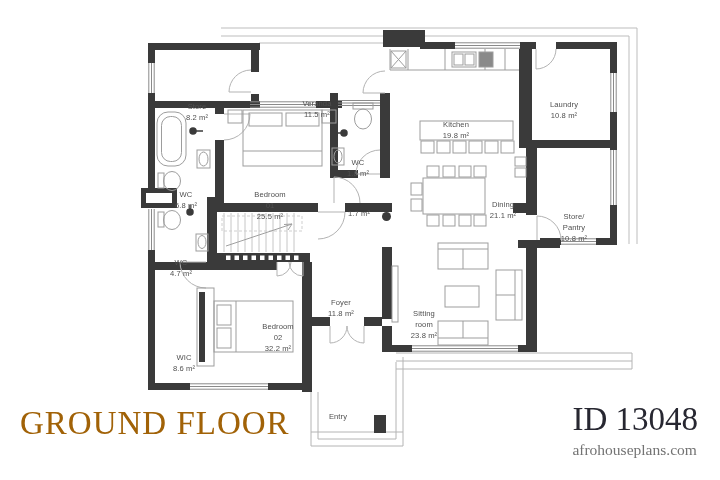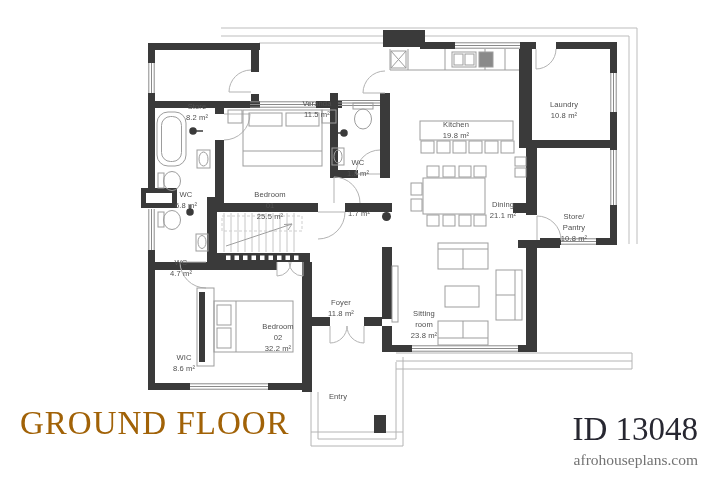--- a/index.html
+++ b/index.html
@@ -7,21 +7,21 @@
        font-family:"Liberation Sans",sans-serif;}
   .stage{position:absolute;inset:0;}
   svg{position:absolute;top:0;left:0;}
   .room-label{position:absolute;transform:translate(-50%,-50%);text-align:center;
       color:#4f4f4f;font-size:7.6px;line-height:1.45;letter-spacing:.1px;margin-top:24px;}
   .room-name{white-space:pre-line;display:block;}
   .room-area{white-space:pre;display:block;}
   .footer-title{position:absolute;left:20px;top:405px;
       font-family:"Liberation Serif","DejaVu Serif",serif;
       font-size:33px;color:#a16207;letter-spacing:1px;}
-  .footer-block{position:absolute;right:22px;top:411px;text-align:right;
+  .footer-block{position:absolute;right:22px;top:401px;
       font-family:"Liberation Serif","DejaVu Serif",serif;color:#272731;}
   .footer-id{font-size:33px;display:block;}
   .footer-site{font-size:15.5px;color:#737373;display:block;margin-top:3px;}
 </style>
 </head>
 <body>
 
 <div class="stage">
 
 <svg width="720" height="480" viewBox="0 0 720 480">
@@ -301,21 +301,21 @@
     </div>
   <div class="room-label" style="left:184px;top:339px">
       <span class="room-name">WIC</span>
       <span class="room-area">8.6 m²</span>
     </div>
   <div class="room-label" style="left:278px;top:313px">
       <span class="room-name">Bedroom
 02</span>
       <span class="room-area">32.2 m²</span>
     </div>
-  <div class="room-label" style="left:338px;top:372px">
+  <div class="room-label" style="left:338px;top:392px">
       <span class="room-name">Entry</span>
       <span class="room-area"></span>
     </div>
   <div class="room-label" style="left:424px;top:300px">
       <span class="room-name">Sitting
 room</span>
       <span class="room-area">23.8 m²</span>
     </div>
 
   <div class="footer-title">GROUND FLOOR</div>

